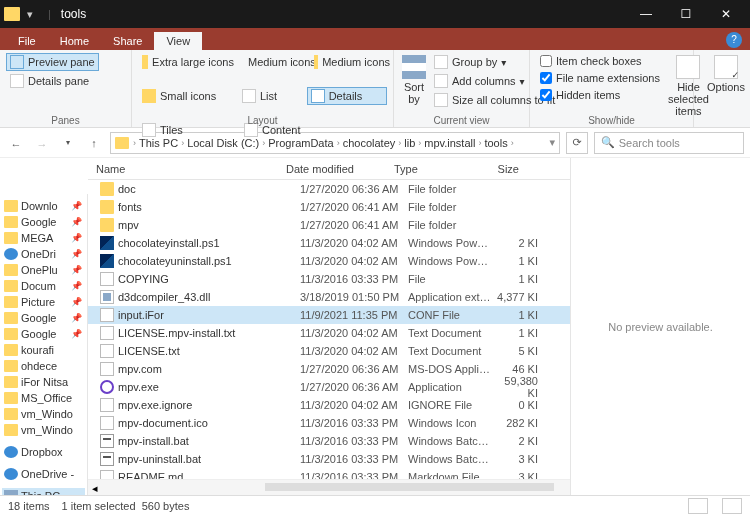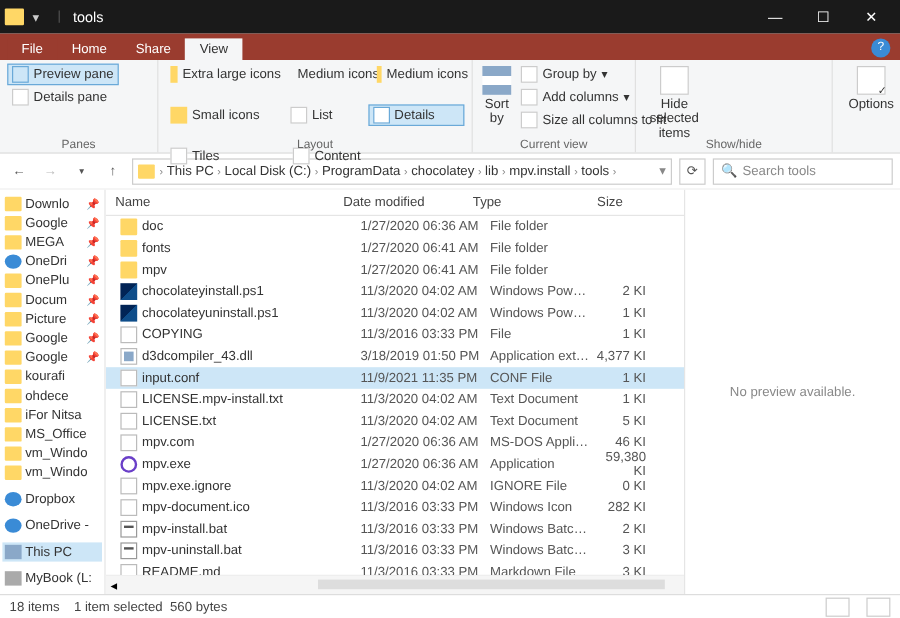--- a/index.html
+++ b/index.html
@@ -39,21 +39,21 @@
 .navbar { height: 30px; display: flex; align-items: center; padding: 0 6px; gap: 6px; border-bottom: 1px solid #eee; }
 .navbtn { width: 20px; height: 20px; display: flex; align-items: center; justify-content: center; color: #555; }
 .addrbar { flex: 1; height: 22px; border: 1px solid #ccc; display: flex; align-items: center; padding: 0 4px; overflow: hidden; }
 .crumb { display: flex; align-items: center; gap: 3px; white-space: nowrap; font-size: 11px; color: #333; }
 .crumb .chev { color: #888; font-size: 9px; }
 .refresh { width: 22px; height: 22px; border: 1px solid #ccc; display: flex; align-items: center; justify-content: center; color: #555; }
 .searchbox { width: 150px; height: 22px; border: 1px solid #ccc; display: flex; align-items: center; padding: 0 6px; color: #888; gap: 4px; }
 
 
 .body { flex: 1; display: flex; overflow: hidden; }
-.tree { width: 88px; border-right: 1px solid #e5e5e5; overflow-y: auto; padding: 4px 2px; }
+.tree { width: 88px; border-right: 1px solid #e5e5e5; overflow-y: auto; padding: 4px 2px; margin-top: 36px; }
 .tnode { display: flex; align-items: center; gap: 3px; padding: 2px 2px; font-size: 11px; color: #333; white-space: nowrap; overflow: hidden; }
 .tnode .ico { width: 14px; height: 12px; flex-shrink: 0; }
 .tnode .pin { color: #888; font-size: 9px; margin-left: auto; }
 .tnode.sel { background: #cde6f7; }
 .fico-folder { background: #ffd766; border-radius: 1px; }
 .fico-cloud { background: #3a8bd6; border-radius: 50%; width: 12px; height: 8px; }
 .fico-pc { background: #8aa8c8; }
 .fico-drive { background: #aaa; }
 
 .filearea { flex: 1; display: flex; flex-direction: column; overflow: hidden; }
@@ -195,20 +195,34 @@
             <div class="ico" style="background:#fff;border:1px solid #ccc"></div>
             <span>Size all columns to fit</span>
           </div>
       </div>
     </div>
     <div class="gname">Current view</div>
   </div>
 
   <div class="rgroup" style="width:164px">
     <div class="rrow">
+      <div class="rcol">
+        <label class="rsmall">
+            <input type="checkbox" style="">
+            <span>Item check boxes</span>
+          </label>
+        <label class="rsmall">
+            <input type="checkbox" checked="" style="">
+            <span>File name extensions</span>
+          </label>
+        <label class="rsmall">
+            <input type="checkbox" checked="" style="">
+            <span>Hidden items</span>
+          </label>
+      </div>
       <div class="rbigbtn" style="width:52px">
         <div class="ico" style="background:#fff;border:1px solid #ccc"></div>
         <span>Hide selected items</span>
       </div>
     </div>
     <div class="gname">Show/hide</div>
   </div>
 
   <div class="rgroup" style="border-right:none;width:48px">
     <div class="rbigbtn">
@@ -413,21 +427,21 @@
         </div>
         <div class="frow">
           <div class="fico ft-dll"></div>
     <div class="cname">d3dcompiler_43.dll</div>
     <div class="cdate">3/18/2019 01:50 PM</div>
     <div class="ctype">Application exten...</div>
     <div class="csize">4,377 KI</div>
         </div>
         <div class="frow sel">
           <div class="fico ft-conf"></div>
-    <div class="cname">input.conf</div>
+    <div class="cname">input.iFor</div>
     <div class="cdate">11/9/2021 11:35 PM</div>
     <div class="ctype">CONF File</div>
     <div class="csize">1 KI</div>
         </div>
         <div class="frow">
           <div class="fico ft-txt"></div>
     <div class="cname">LICENSE.mpv-install.txt</div>
     <div class="cdate">11/3/2020 04:02 AM</div>
     <div class="ctype">Text Document</div>
     <div class="csize">1 KI</div>

